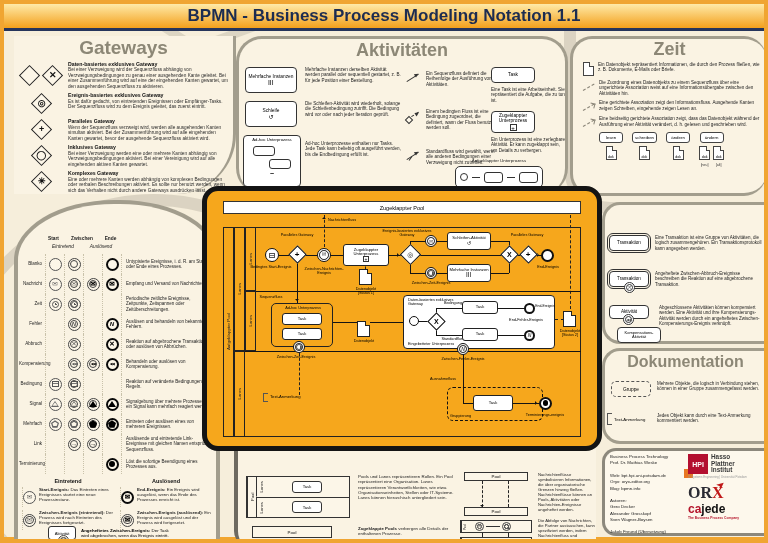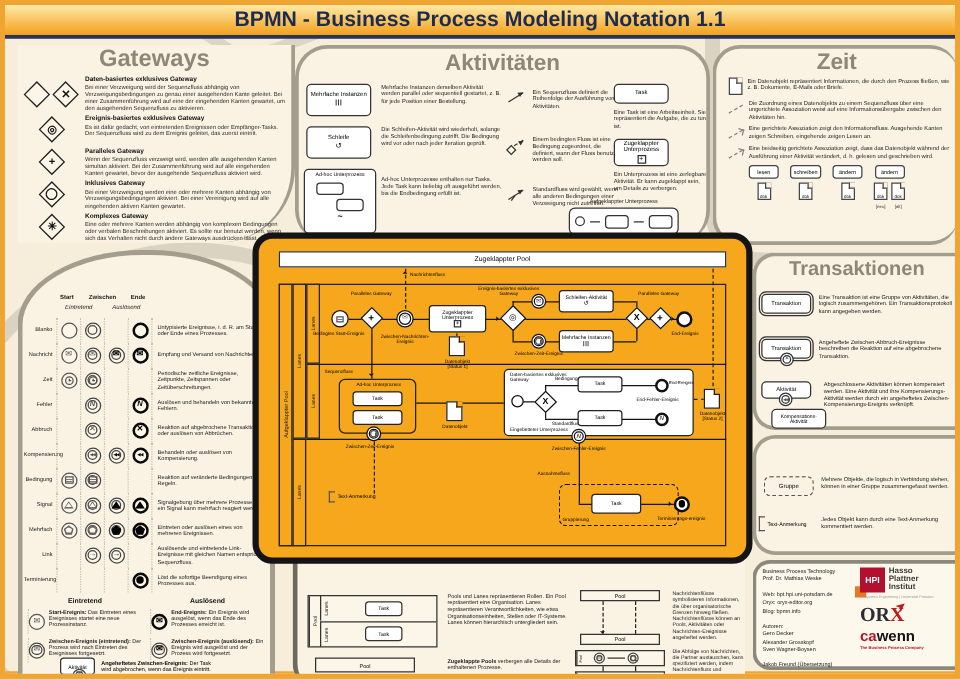--- a/index.html
+++ b/index.html
@@ -587,21 +587,20 @@
         <span>Aktivität</span>
         <span class="ev ev-i" style="position:absolute;left:9px;bottom:-7px;width:11px;height:11px">
             <span class="gi">✉</span>
           </span>
       </span>
       <p style="font-size:4.4px;line-height:1.15;width:96px"><b>Angeheftetes Zwischen-Ereignis:</b> <span>Der Task wird abgebrochen, wenn das Ereignis eintritt.</span></p>
     </div>
   </div>
 
   <div class="panel" style="left:598px;top:198px;width:164px;height:142px;border:3px solid #a29d8d;border-right:none;border-radius:18px 0 0 18px">
-    <div class="sec-title" style="font-size:16px;margin-top:2px">Transaktionen</div>
     <div class="tx-item" style="left:4px;top:30px">
       <span class="tx-box dbl" style="width:40px;height:16px;flex:0 0 40px">
           <span>Transaktion</span>
         </span>
       <span class="tx-txt" style="width:108px">Eine Transaktion ist eine Gruppe von Aktivitäten, die logisch zusammengehören. Ein Transaktionsprotokoll kann angegeben werden.</span>
     </div>
     <div class="tx-item" style="left:4px;top:66px">
       <span class="tx-box dbl" style="width:40px;height:16px;flex:0 0 40px">
           <span>Transaktion</span>
         <span class="bdev" style="left:14px;bottom:-7px">
@@ -620,20 +619,21 @@
           </span>
         <span class="tx-box" style="width:44px;height:16px;position:absolute;left:8px;top:22px;font-size:4px">
             <span>Kompensations-Aktivität</span>
           </span>
       </span>
       <span class="tx-txt" style="width:104px">Abgeschlossene Aktivitäten können kompensiert werden. Eine Aktivität und ihre Kompensierungs-Aktivität werden durch ein angeheftetes Zwischen-Kompensier­ungs-Ereignis verknüpft.</span>
     </div>
   </div>
 
   <div class="panel" style="left:598px;top:344px;width:164px;height:96px;border:3px solid #a29d8d;border-right:none;border-radius:18px 0 0 18px">
+    <div class="sec-title" style="font-size:16px;margin-top:2px">Dokumentation</div>
     <div class="tx-item" style="left:6px;top:30px">
       <span class="grp" style="width:40px;height:16px;flex:0 0 40px">
           <span>Gruppe</span>
         </span>
       <span class="tx-txt" style="width:106px">Mehrere Objekte, die logisch in Verbindung stehen, können in einer Gruppe zusammengefasst werden.</span>
     </div>
     <div class="tx-item" style="left:2px;top:62px">
       <span style="display:flex;align-items:center;gap:2px;flex:0 0 44px">
         <span class="brk"></span>
         <span style="font-size:4.3px">Text-Anmerkung</span>
@@ -664,21 +664,21 @@
         <span class="hpi-name">
           <span>Hasso</span><br><span>Plattner</span><br><span>Institut</span>
         </span>
       </div>
       <div class="hpi-cap">IT Systems Engineering | Universität Potsdam</div>
       <div class="oryx" style="margin-top:5px">
         <span>OR</span><span class="x">X</span>
         <span class="oarr">➤</span>
       </div>
       <div class="cam">
-        <span class="c1">ca</span><span>wenn</span>
+        <span class="c1">ca</span><span>jede</span>
       </div>
       <div class="cam-tag">The Business Process Company</div>
     </div>
   </div>
 
   <div class="panel" style="left:230px;top:437px;width:362px;height:106px;border-top:5px solid #141414;border-left:4px solid #6e6a60;border-radius:0 0 0 16px;z-index:2">
     <div style="position:absolute;left:8px;top:30px;width:104px;height:42px;border:1px solid #333;display:flex;background:#fcf6e8">
       <span class="vtext" style="width:9px;border-right:1px solid #333">Pool</span>
       <span style="flex:1;display:flex;flex-direction:column">
         <span style="flex:1;display:flex;border-bottom:1px solid #333">

